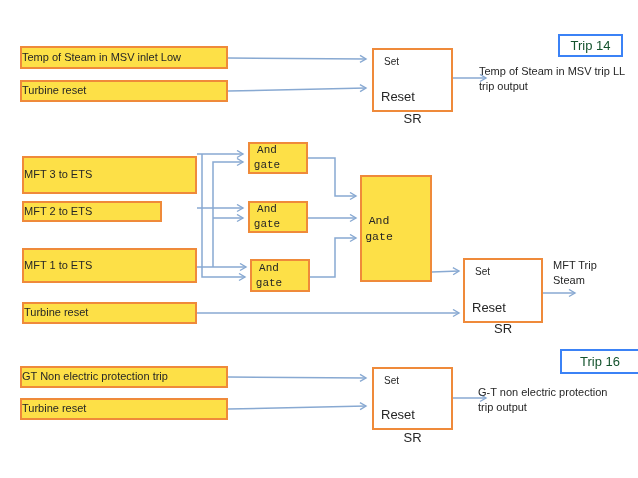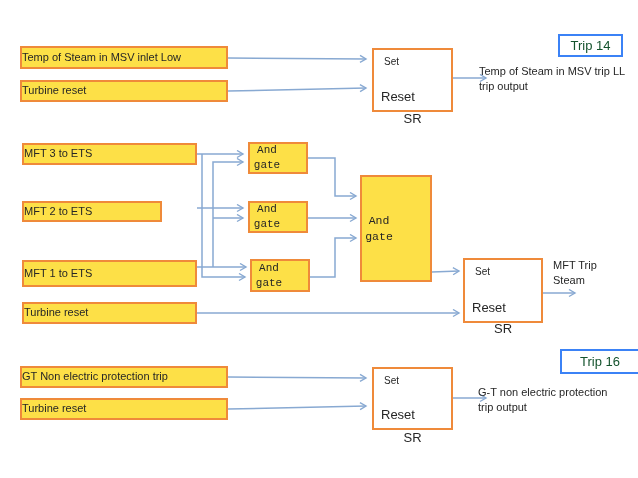--- a/index.html
+++ b/index.html
@@ -73,27 +73,27 @@
     <span class="reset">Reset</span>
   </div>
   <div class="badge" style="left:558px;top:34px;width:65px;height:23px">
     <span>Trip 14</span>
   </div>
   <div class="outlabel" style="left:479px;top:64px;width:160px">
     <div>Temp of Steam in MSV trip LL</div>
     <div>trip output</div>
   </div>
 
-  <div class="obox" style="left:22px;top:143px;width:175px;height:22px">
+  <div class="obox" style="left:22px;top:156px;width:175px;height:38px">
     <span>MFT 3 to ETS</span>
   </div>
   <div class="obox" style="left:22px;top:201px;width:140px;height:21px">
     <span>MFT 2 to ETS</span>
   </div>
-  <div class="obox" style="left:22px;top:260px;width:175px;height:27px">
+  <div class="obox" style="left:22px;top:248px;width:175px;height:35px">
     <span>MFT 1 to ETS</span>
   </div>
   <div class="obox" style="left:22px;top:302px;width:175px;height:22px">
     <span>Turbine reset</span>
   </div>
 
   <div class="obox gate" style="left:248px;top:142px;width:60px;height:32px">
     <span class="wrap">And gate</span>
   </div>
   <div class="obox gate" style="left:248px;top:201px;width:60px;height:32px">

